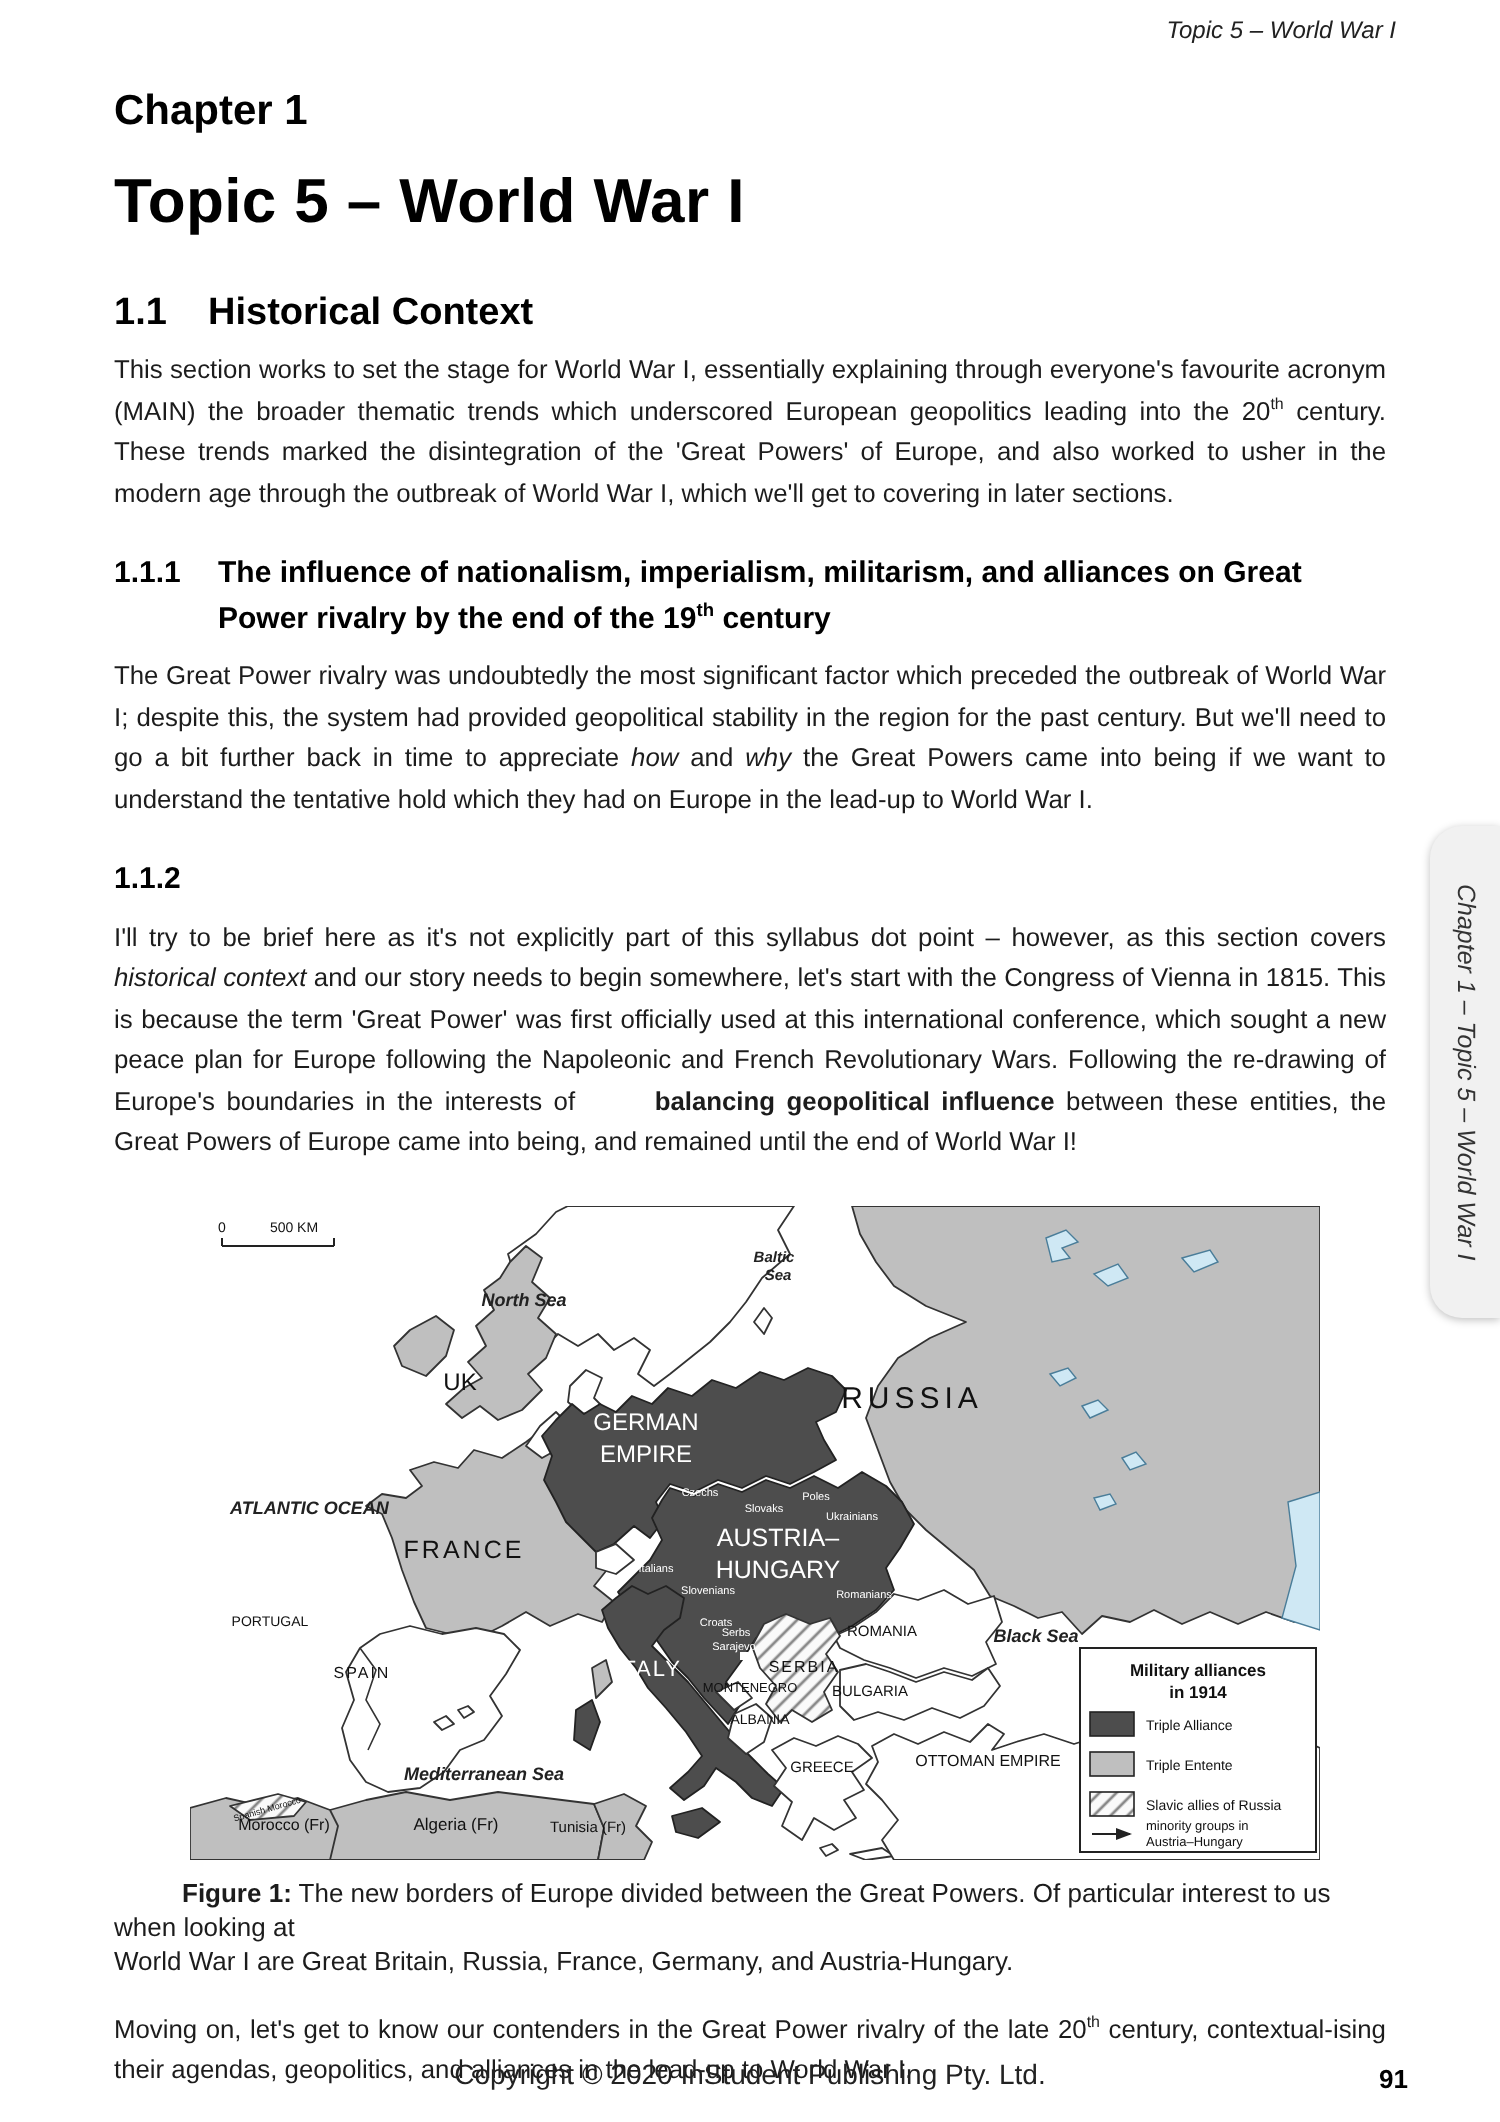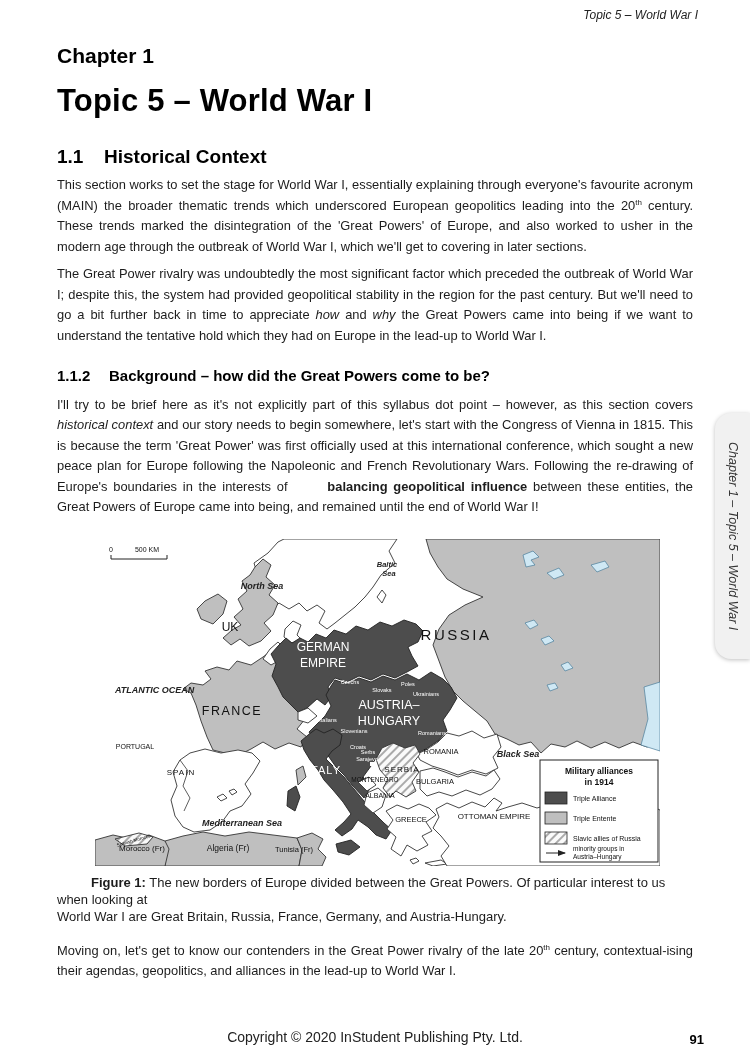--- a/index.html
+++ b/index.html
@@ -50,25 +50,28 @@
 <div class="content">
   <div class="chapter-label">Chapter 1</div>
   <div class="page-title">Topic 5 – World War I</div>
 
   <div class="sec h2">
     <span class="num">1.1</span>
     <span class="txt">Historical Context</span>
   </div>
   <p class="body-p"><span>This section works to set the stage for World War I, essentially explaining through everyone's favourite acronym (MAIN) the broader thematic trends which underscored European geopolitics leading into the 20</span><sup>th</sup><span> century. These trends marked the disintegration of the 'Great Powers' of Europe, and also worked to usher in the modern age through the outbreak of World War I, which we'll get to covering in later sections.</span></p>
 
+  <div class="sec h3">
+    <span class="num">1.1.1</span>
+    <span class="txt"><span>The influence of nationalism, imperialism, militarism, and alliances on Great Power rivalry by the end of the 19</span><sup>th</sup><span> century</span></span>
+  </div>
   <p class="body-p"><span>The Great Power rivalry was undoubtedly the most significant factor which preceded the outbreak of World War I; despite this, the system had provided geopolitical stability in the region for the past century. But we'll need to go a bit further back in time to appreciate </span><span class="it">how</span><span> and </span><span class="it">why</span><span> the Great Powers came into being if we want to understand the tentative hold which they had on Europe in the lead-up to World War I.</span></p>
 
   <div class="sec h3">
     <span class="num">1.1.2</span>
-    <span class="txt">Background – how did the Great Powers come to be?</span>
   </div>
   <p class="body-p"><span>I'll try to be brief here as it's not explicitly part of this syllabus dot point – however, as this section covers </span><span class="it">historical context</span><span> and our story needs to begin somewhere, let's start with the Congress of Vienna in 1815. This is because the term 'Great Power' was first officially used at this international conference, which sought a new peace plan for Europe following the Napoleonic and French Revolutionary Wars. Following the re-drawing of Europe's boundaries in the interests of </span><span class="bd">balancing geopolitical influence</span><span> between these entities, the Great Powers of Europe came into being, and remained until the end of World War I!</span></p>
 
   <div class="map-wrap">
   <svg viewBox="0 0 565 327" width="565" height="327">
     <defs>
       <pattern id="hatch" patternUnits="userSpaceOnUse" width="6" height="6" patternTransform="rotate(45)">
         <rect width="6" height="6" fill="#fafafa"></rect>
         <line x1="1" y1="0" x2="1" y2="6" stroke="#888" stroke-width="1.4"></line>
       </pattern>

